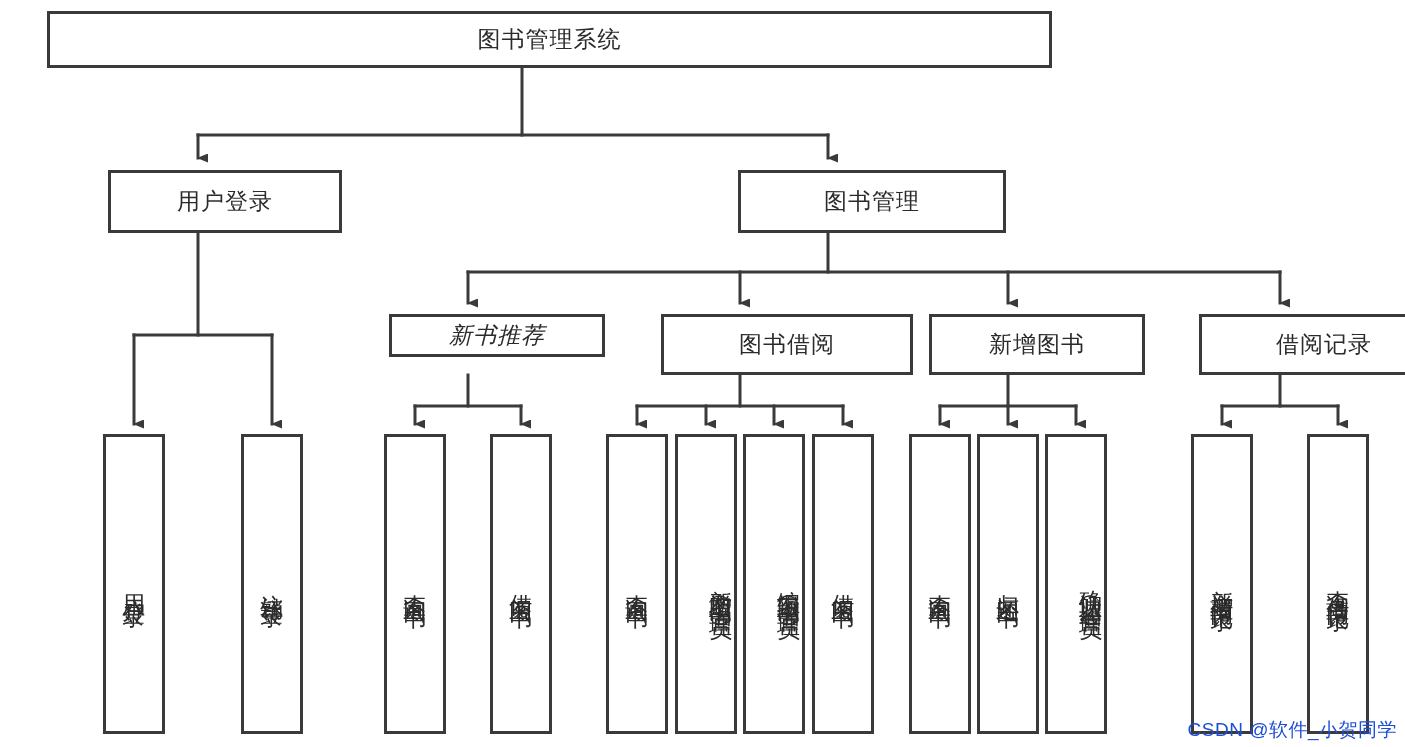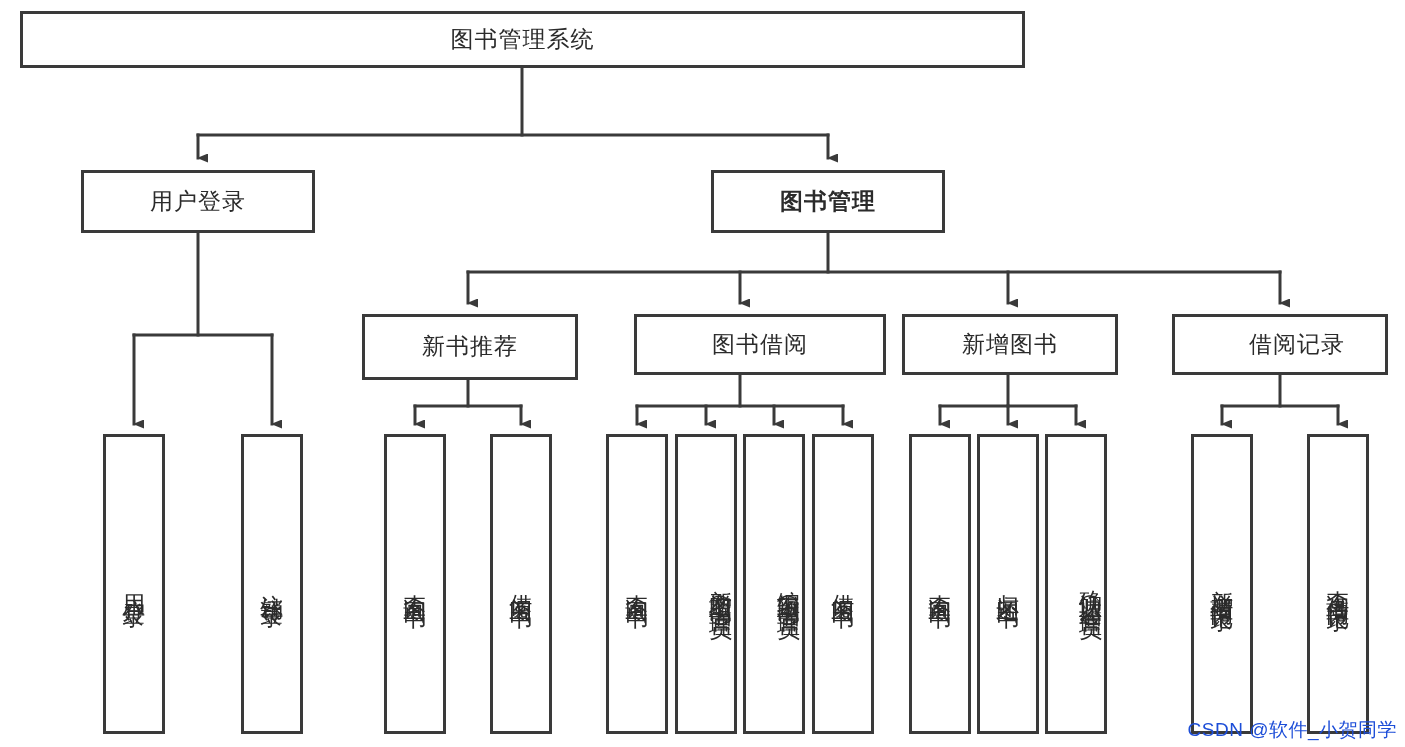--- a/index.html
+++ b/index.html
@@ -34,20 +34,21 @@
     display: flex;
     align-items: center;
     justify-content: center;
     color: #2b2b2b;
   }
   .node-h {
     font-size: 23px;
     letter-spacing: 1px;
     line-height: 1.2;
     white-space: nowrap;
+    margin-left: 27px;
   }
   .node-v {
     writing-mode: vertical-rl;
     text-orientation: upright;
     font-size: 23px;
     letter-spacing: 4px;
     line-height: 1.15;
     align-items: flex-start;
     padding-top: 12px;
     justify-content: center;
@@ -120,23 +121,23 @@
       <path d="M1222,406 L1338,406"></path>
       <path d="M1222,406 L1222,424" marker-end="url(#arrowhead)"></path>
       <path d="M1338,406 L1338,424" marker-end="url(#arrowhead)"></path>
     </g>
   </svg>
 
   <div class="node-box node-h" style="left:20px; top:11px; width:1005px; height:57px;">图书管理系统</div>
 
   <div class="node-box node-h" style="left:81px; top:170px; width:234px; height:63px;">用户登录</div>
 
-  <div class="node-box node-h" style="left:711px; top:170px; width:234px; height:63px;font-weight:bold;">图书管理</div>
+  <div class="node-box node-h" style="left:711px; top:170px; width:268px; height:63px;">图书管理</div>
 
-  <div class="node-box node-h" style="left:362px; top:314px; width:216px; height:66px;">新书推荐</div>
+  <div class="node-box node-h" style="left:362px; top:314px; width:216px; height:43px;font-style:italic;">新书推荐</div>
 
   <div class="node-box node-h" style="left:634px; top:314px; width:252px; height:61px;">图书借阅</div>
 
   <div class="node-box node-h" style="left:902px; top:314px; width:216px; height:61px;">新增图书</div>
 
   <div class="node-box node-h" style="left:1172px; top:314px; width:216px; height:61px;padding-left:34px;">借阅记录</div>
 
   <div class="node-box node-v v-center" style="left:103px; top:434px; width:62px; height:300px;">用户登录</div>
 
   <div class="node-box node-v v-center" style="left:241px; top:434px; width:62px; height:300px;">注销登录</div>

